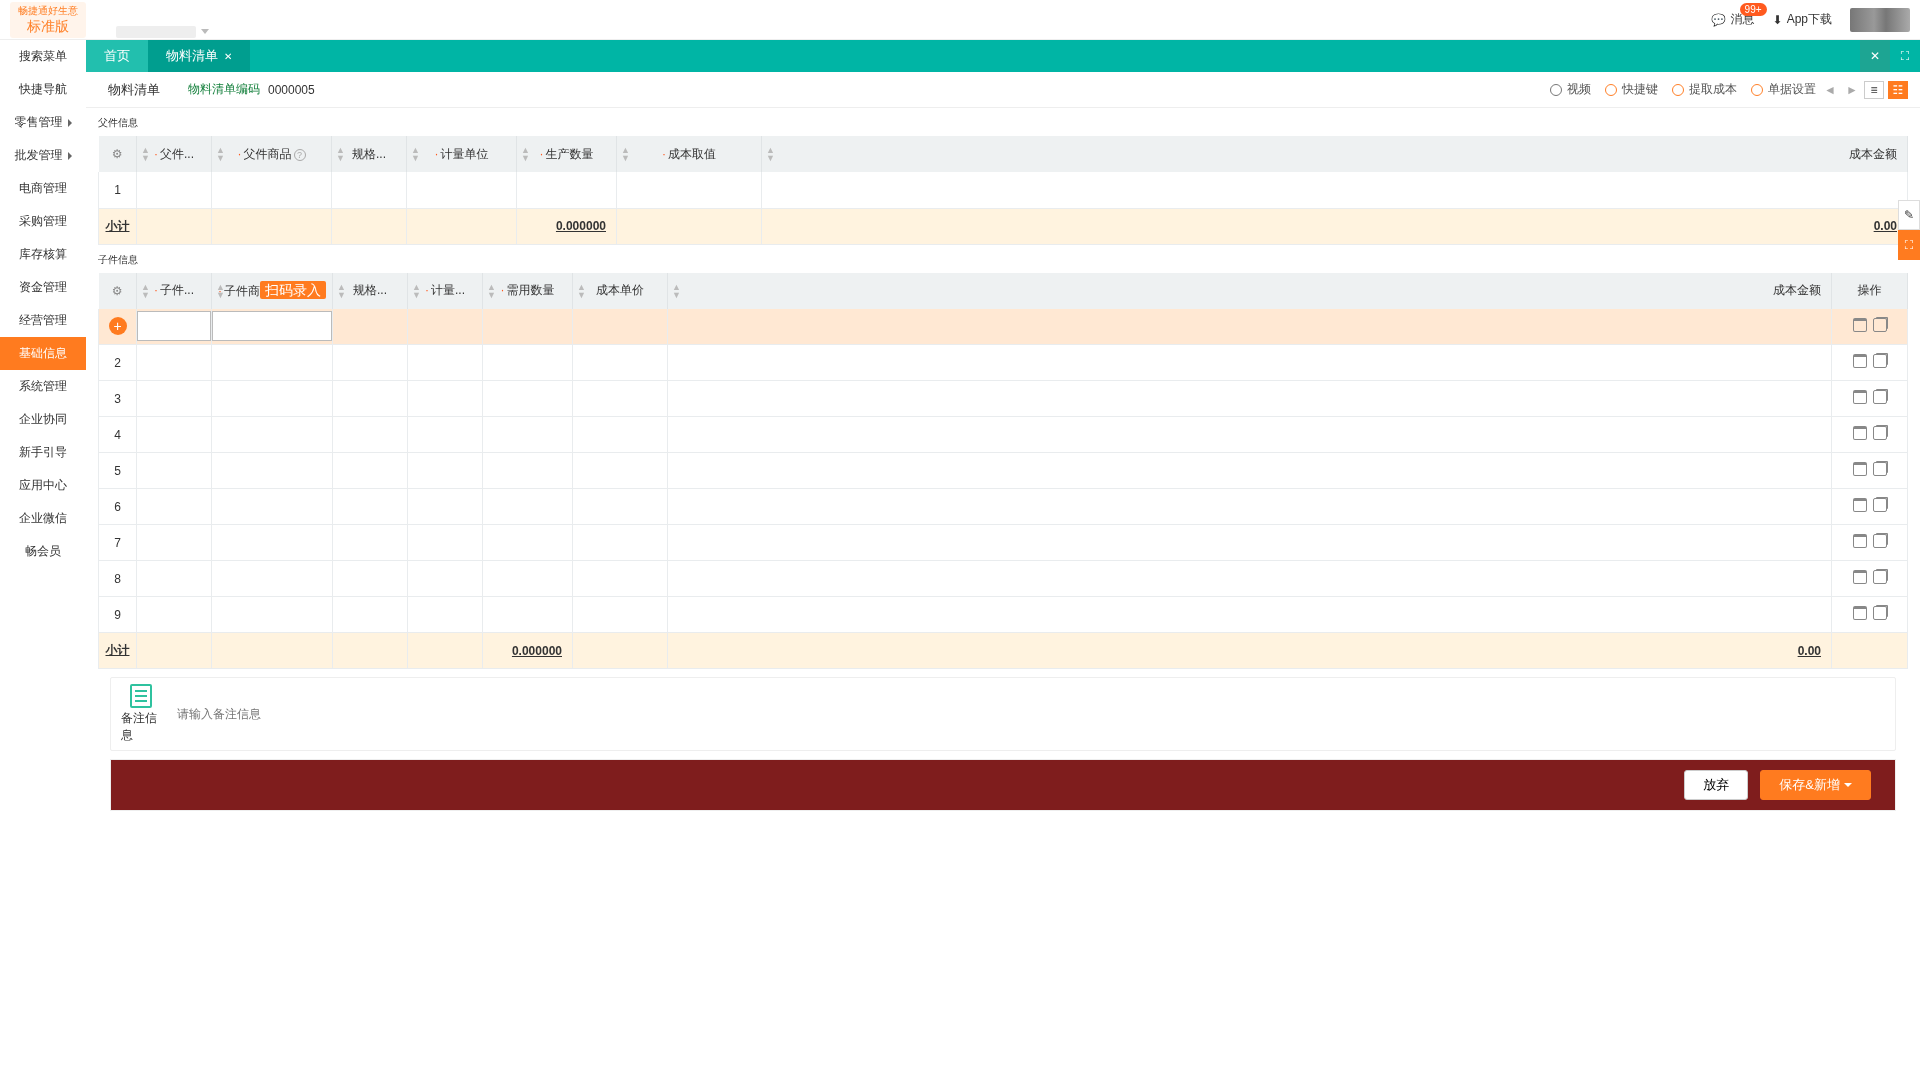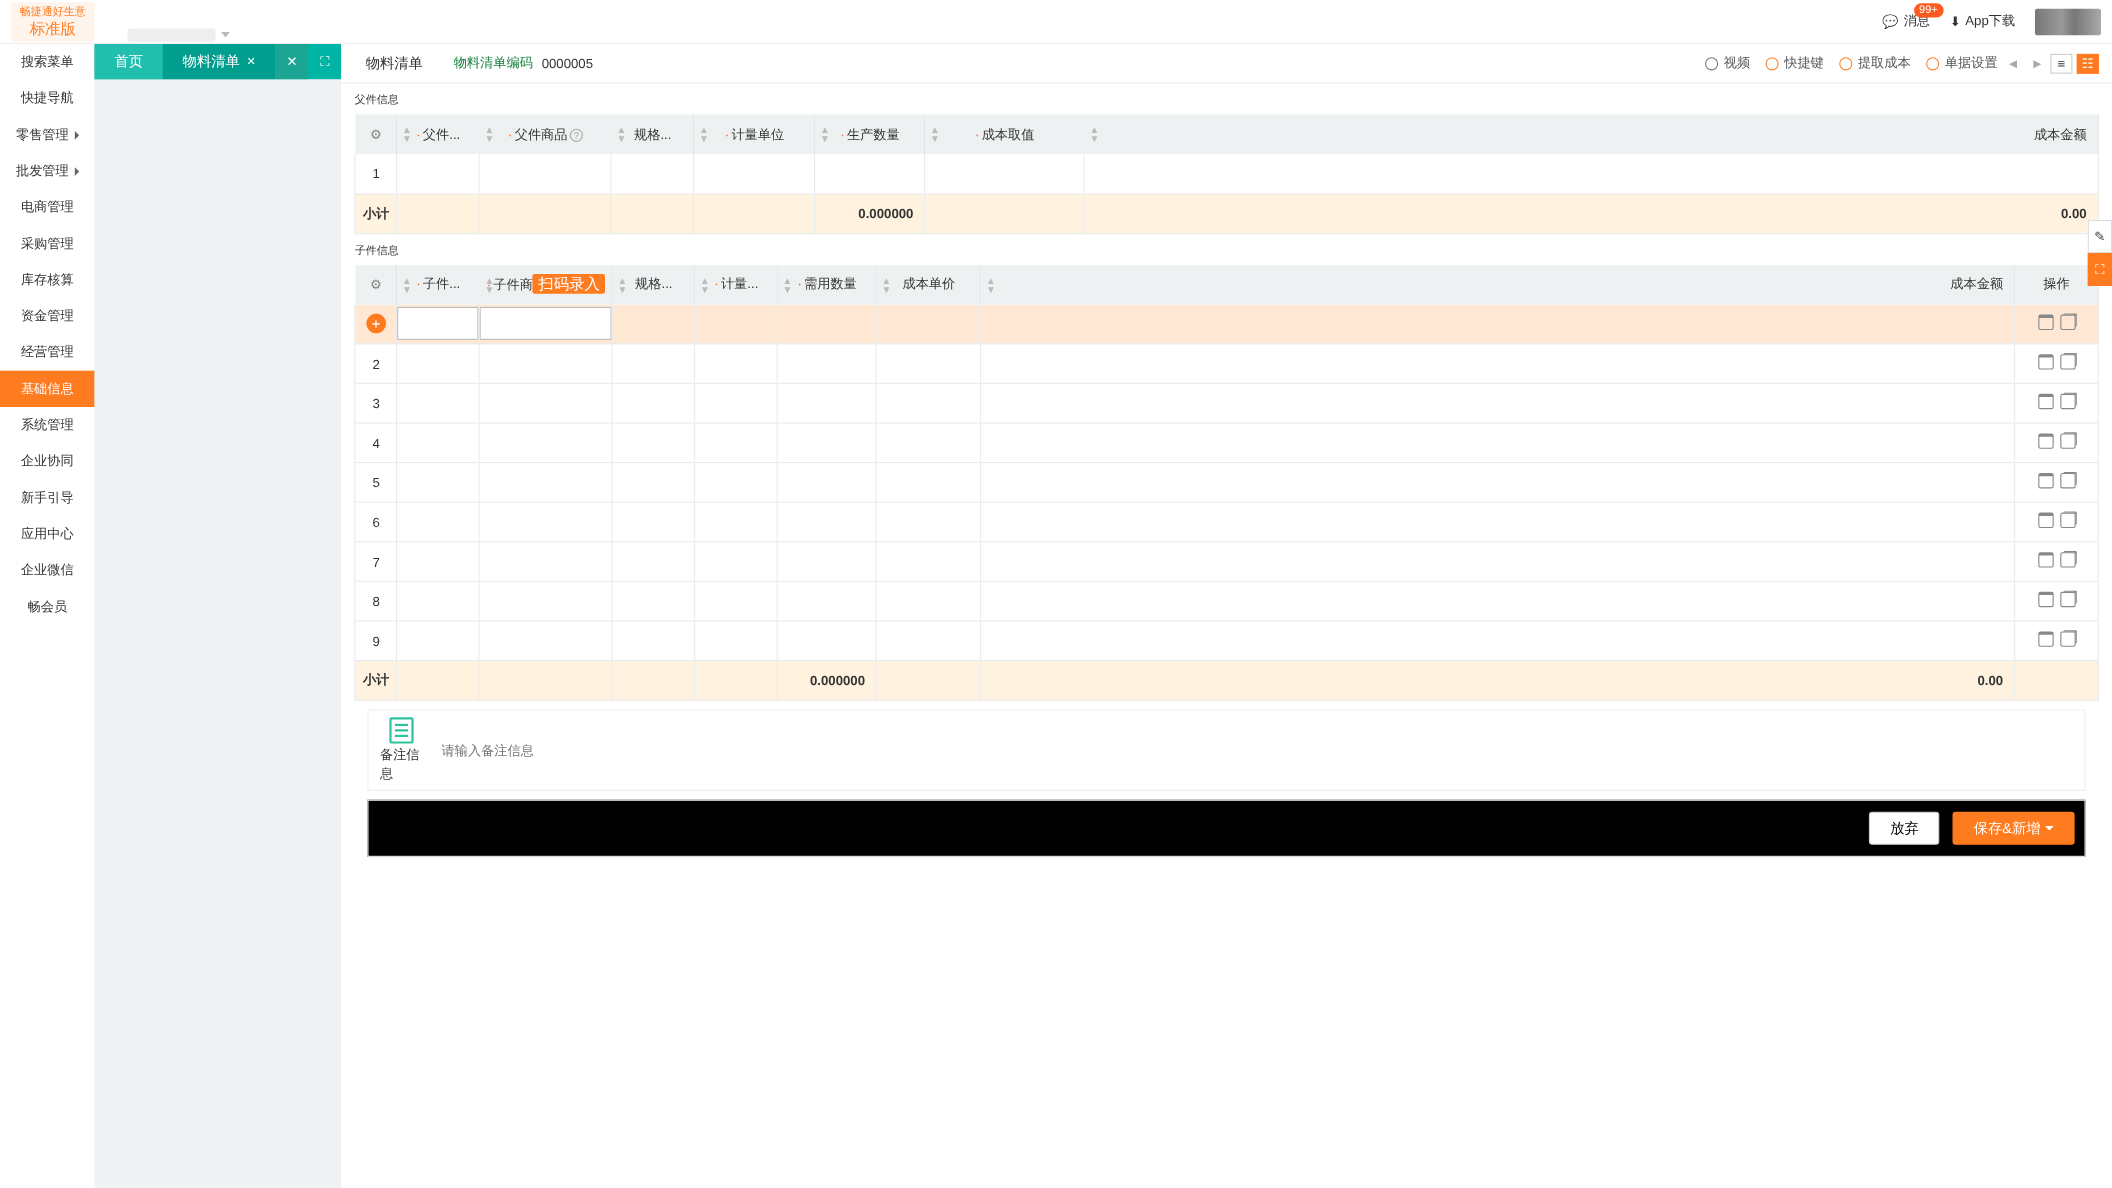--- a/index.html
+++ b/index.html
@@ -15,21 +15,21 @@
 .top-act { display: flex; align-items: center; gap: 4px; cursor: pointer; position: relative; }
 .badge { position: absolute; top: -8px; right: -12px; background: #ff5a1f; color: #fff; border-radius: 8px; padding: 1px 5px; font-size: 10px; }
 .avatar { width: 60px; height: 24px; background: linear-gradient(90deg,#777 0%, #999 40%, #777 60%, #aaa 100%); border-radius: 2px; }
 
 .layout { display: flex; height: calc(100vh - 40px); }
 .sidebar { width: 86px; background: #fff; padding-top: 0; }
 .side-item { height: 33px; display: flex; align-items: center; justify-content: center; cursor: pointer; gap: 3px; padding: 0 8px; }
 .side-item.active { background: #ff7b1f; color: #fff; }
 .sm-chev { width: 0; height: 0; border-top: 4px solid transparent; border-bottom: 4px solid transparent; border-left: 4px solid #666; margin-left: 2px; }
 
-.main { flex: 1; display: flex; background: #eef2f3; position: relative; }
+.main { flex: 1; display: flex; flex-direction: column; background: #eef2f3; position: relative; }
 .tabs { height: 32px; background: #00b5a5; display: flex; align-items: stretch; }
 .tab { padding: 0 18px; display: flex; align-items: center; color: #fff; cursor: pointer; gap: 6px; font-size: 13px; }
 .tab.light { background: #22bfae; }
 .tab.active { background: #009e8f; }
 .tab-close { font-size: 10px; }
 .tabs-right { margin-left: auto; display: flex; align-items: center; }
 .tabs-btn { width: 30px; height: 32px; display: flex; align-items: center; justify-content: center; color: #fff; cursor: pointer; }
 .tabs-btn.close { background: #1da593; }
 
 .content { flex: 1; background: #fff; margin: 0; display: flex; flex-direction: column; overflow: hidden; }
@@ -44,21 +44,21 @@
 .nav-arrow { width: 16px; text-align: center; color: #aaa; cursor: pointer; margin-left: 6px; }
 .view-tg { width: 20px; height: 18px; border: 1px solid #ccc; margin-left: 4px; display: flex; align-items: center; justify-content: center; cursor: pointer; }
 .view-tg.on { background: #ff7b1f; border-color: #ff7b1f; color: #fff; }
 
 .scroll-area { flex: 1; overflow: auto; padding: 0 12px 10px; }
 .sec-title { font-size: 10px; padding: 8px 0 6px; }
 
 .tbl { width: 100%; border-collapse: collapse; }
 .tbl th { background: #eef1f2; height: 36px; text-align: center; font-weight: 500; font-size: 12px; position: relative; border-right: 1px solid #e0e4e6; padding: 0 6px; white-space: nowrap; }
 .tbl td { height: 36px; text-align: center; border: 1px solid #e9ecee; border-top: none; }
-.tbl .subtotal td { background: #fff3df; font-weight: 600; }
+.tbl .subtotal td { background: #fff3df; font-weight: 600; text-decoration: underline; }
 .tbl .rn { width: 38px; }
 .gear { color: #888; }
 .req-dot { color: #ff5a1f; margin-right: 2px; }
 .sort-ico { color: #bbb; font-size: 9px; position: absolute; left: 4px; line-height: 8px; top: 10px; }
 .helpq { width: 12px; height: 12px; border: 1px solid #aaa; border-radius: 50%; display: inline-flex; align-items: center; justify-content: center; font-size: 9px; color: #aaa; margin-left: 2px; }
 .scan-badge { background: #ff7b1f; color: #fff; font-size: 14px; padding: 1px 5px; border-radius: 2px; }
 .al-r { text-align: right !important; padding-right: 10px !important; }
 .plus-btn { width: 18px; height: 18px; border-radius: 50%; background: #ff7b1f; color: #fff; display: inline-flex; align-items: center; justify-content: center; font-size: 14px; cursor: pointer; }
 .row-hl td { background: #ffe8d3; }
 .del-ico, .cp-ico { width: 14px; height: 14px; display: inline-block; border: 1px solid #888; border-radius: 2px; margin: 0 3px; cursor: pointer; }
@@ -67,21 +67,21 @@
 
 .op-col { width: 76px; }
 .inp-cell { background: #fff; border: 1px solid #bbb; height: 30px; }
 
 .remark-row { display: flex; align-items: center; gap: 16px; margin: 8px 12px 0; background: #fff; border: 1px solid #eee; border-radius: 2px; padding: 6px 10px; }
 .remark-ico { width: 40px; display: flex; flex-direction: column; align-items: center; gap: 2px; }
 .note-svg { width: 22px; height: 24px; border: 2px solid #2fc29f; border-radius: 2px; position: relative; }
 .note-svg::before { content: ""; position: absolute; left: 3px; right: 3px; top: 4px; height: 2px; background: #2fc29f; box-shadow: 0 5px 0 #2fc29f, 0 10px 0 #2fc29f; }
 .remark-inp { flex: 1; border: none; outline: none; height: 40px; font-size: 12px; color: #999; }
 
-.footer { height: 52px; background: #000000; border-top: 1px solid #eee; display: flex; align-items: center; justify-content: flex-end; gap: 12px; padding: 0 9px; margin: 8px 12px 10px; border: 1px solid #eee; }
+.footer { height: 52px; background: #7f1d1d; border-top: 1px solid #eee; display: flex; align-items: center; justify-content: flex-end; gap: 12px; padding: 0 24px; margin: 8px 12px 10px; border: 1px solid #eee; }
 .btn { height: 30px; padding: 0 18px; border: 1px solid #ccc; background: #fff; border-radius: 3px; cursor: pointer; font-size: 13px; }
 .btn.pri { background: #ff7b1f; border-color: #ff7b1f; color: #fff; display: flex; align-items: center; gap: 4px; }
 .sm-chev-d { width: 0; height: 0; border-left: 4px solid transparent; border-right: 4px solid transparent; border-top: 4px solid #fff; }
 
 .side-float { position: absolute; right: 0; top: 160px; display: flex; flex-direction: column; }
 .float-btn { width: 22px; height: 30px; background: #fff; border: 1px solid #ddd; display: flex; align-items: center; justify-content: center; cursor: pointer; }
 .float-btn.o { background: #ff7b1f; border-color: #ff7b1f; color: #fff; }
 </style>
 </head>
 <body>

